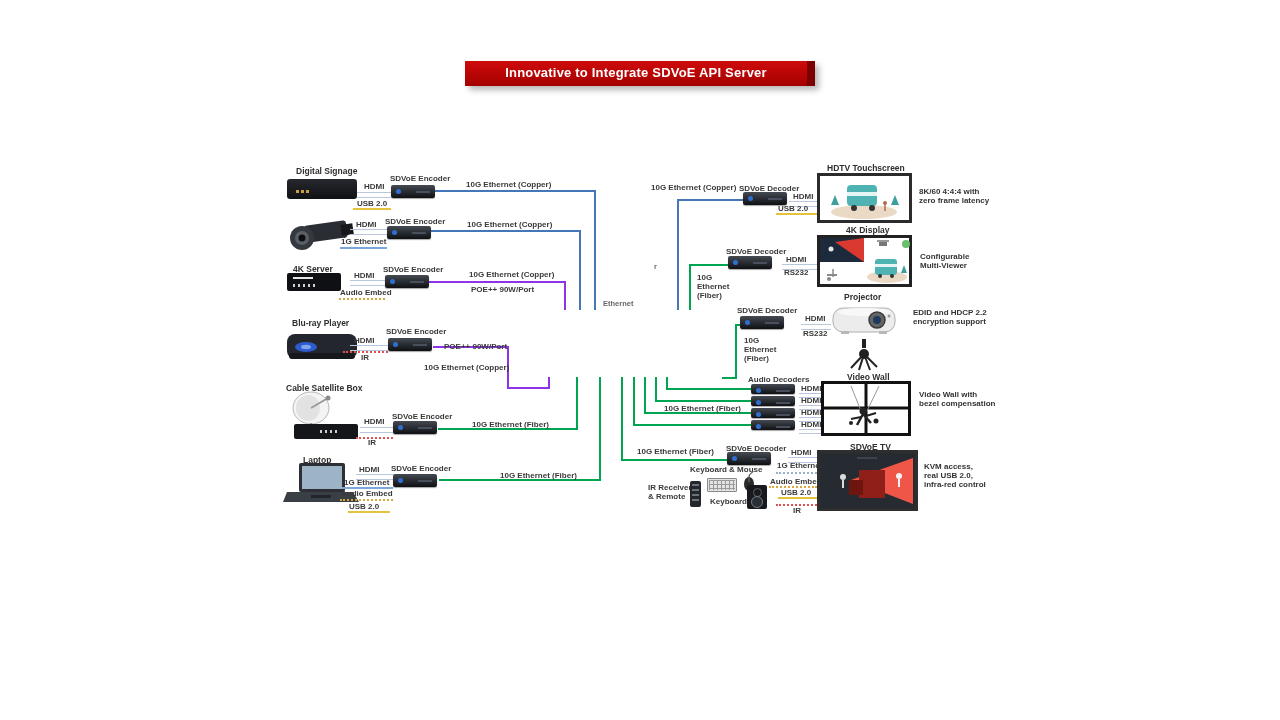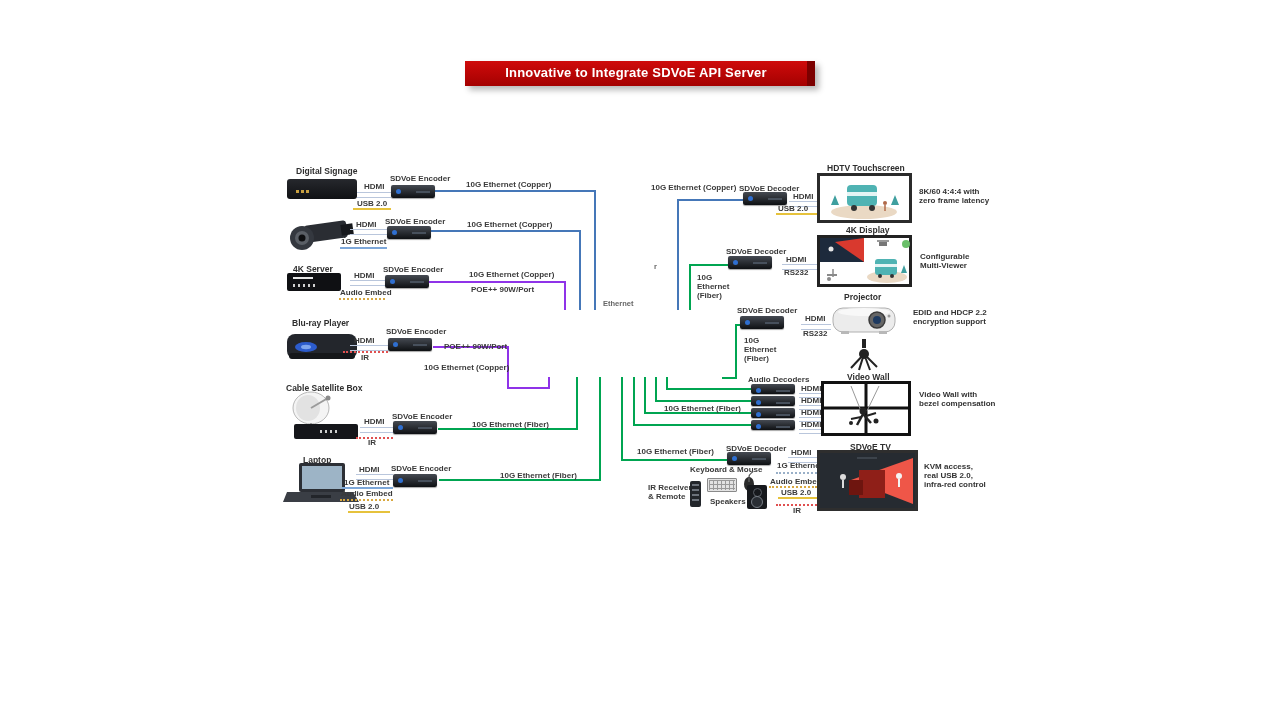--- a/index.html
+++ b/index.html
@@ -338,16 +338,16 @@
   <span class="t" style="left:690px;top:465px;">Keyboard &amp; Mouse</span>
   <div class="kbd"></div>
   <svg style="left:741px;top:470px;" width="16" height="22" viewBox="0 0 16 22">
     <path d="M8 7 C8 3 12 3 12 1" stroke="#555" fill="none" stroke-width="1.2"></path>
     <ellipse cx="8" cy="14" rx="5" ry="7" fill="#2b2b2b"></ellipse>
     <line x1="8" y1="8" x2="8" y2="12" stroke="#777" stroke-width="1"></line>
   </svg>
   <span class="t" style="left:648px;top:483px;">IR Receiver
 &amp; Remote</span>
   <div class="remote"></div>
-  <span class="t" style="left:710px;top:497px;">Speakers</span>
+  <span class="t" style="left:710px;top:497px;">Keyboard</span>
   <div class="spk"></div>
 
 </div>
 
 </body></html>

